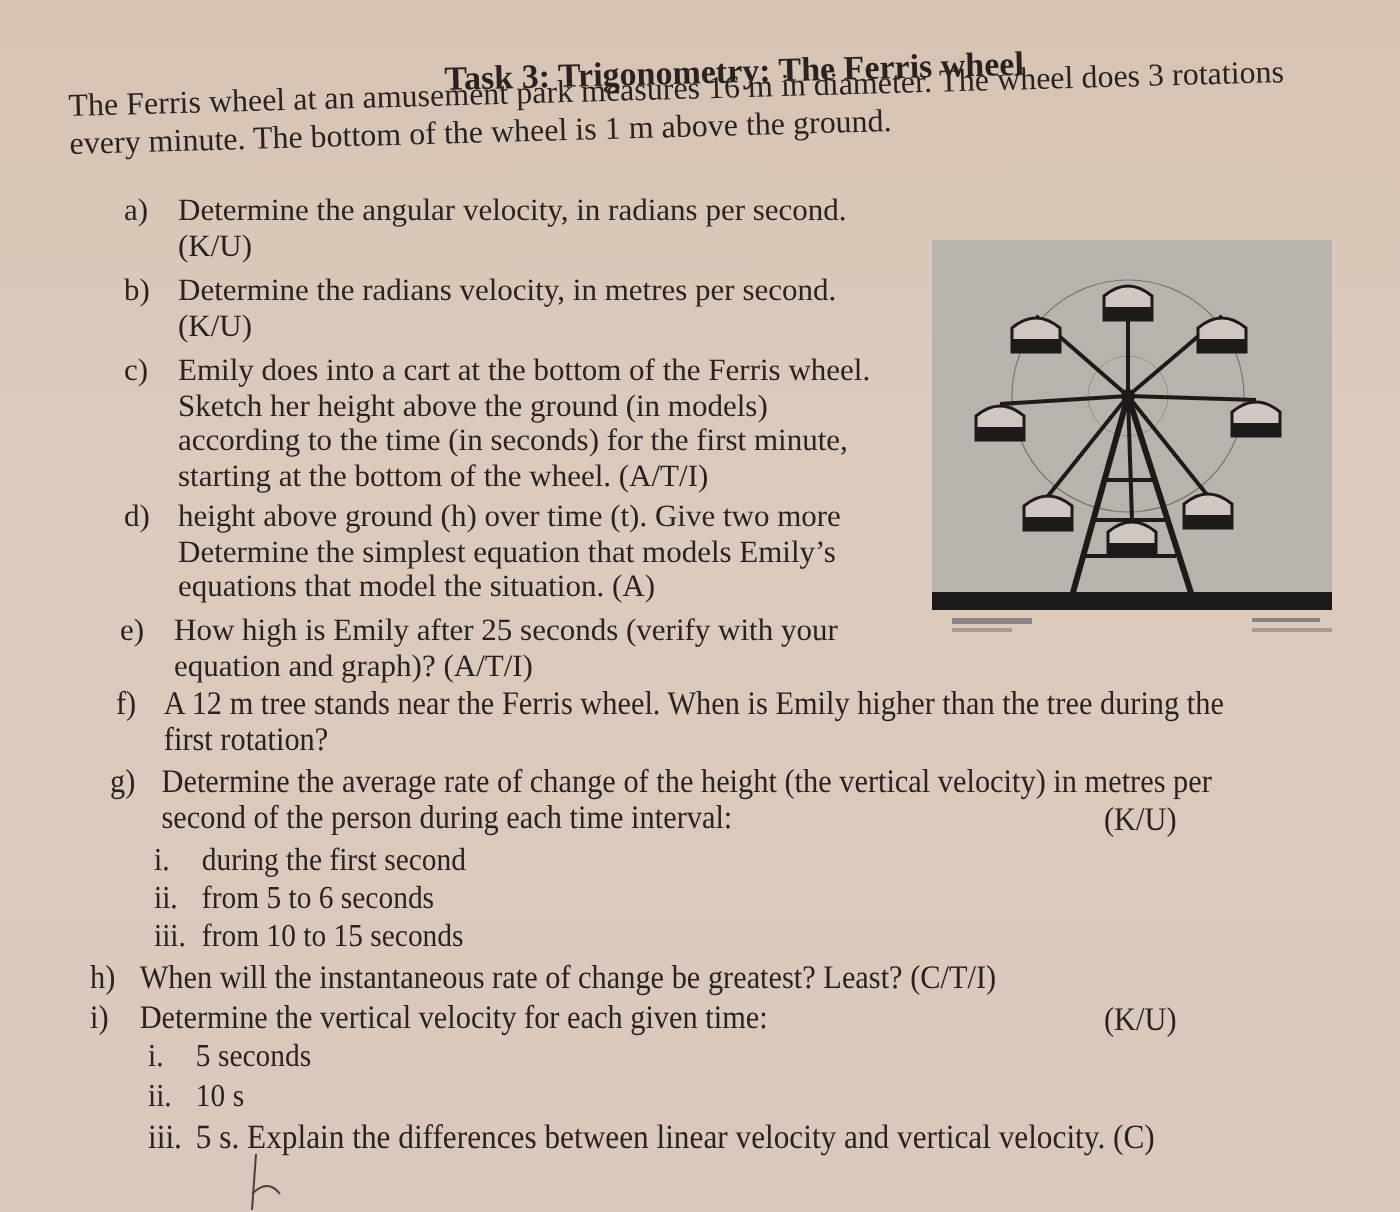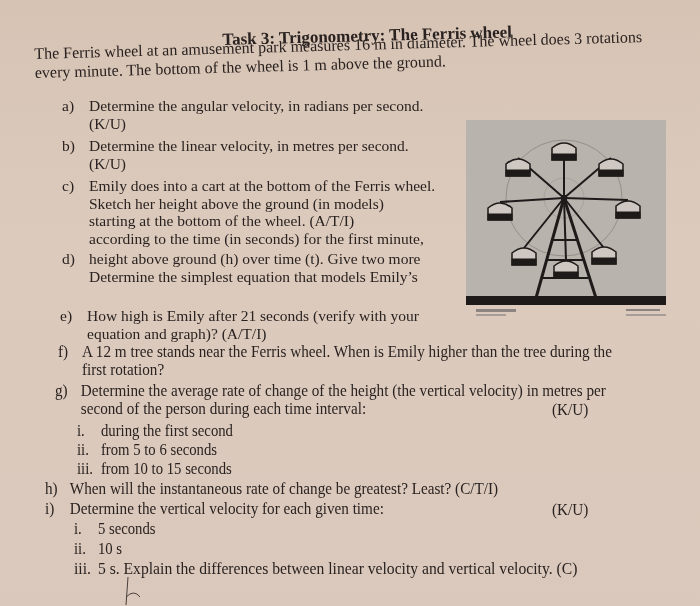--- a/index.html
+++ b/index.html
@@ -49,47 +49,48 @@
     <span class="lbl">a)</span>
     <div class="body">
       <div>Determine the angular velocity, in radians per second.</div>
       <div>(K/U)</div>
     </div>
   </div>
 
   <div class="q" style="left:62px;top:137px;width:400px;">
     <span class="lbl">b)</span>
     <div class="body">
-      <div>Determine the linear velocity, in metres per second.</div>
+      <div>Determine the radians velocity, in metres per second.</div>
       <div>(K/U)</div>
     </div>
   </div>
 
   <div class="q" style="left:62px;top:177px;width:410px;">
     <span class="lbl">c)</span>
     <div class="body">
       <div>Emily does into a cart at the bottom of the Ferris wheel.</div>
       <div>Sketch her height above the ground (in models)</div>
+      <div>according to the time (in seconds) for the first minute,</div>
       <div>starting at the bottom of the wheel. (A/T/I)</div>
-      <div>according to the time (in seconds) for the first minute,</div>
     </div>
   </div>
 
   <div class="q" style="left:62px;top:250px;width:410px;">
     <span class="lbl">d)</span>
     <div class="body">
       <div>height above ground (h) over time (t). Give two more</div>
       <div>Determine the simplest equation that models Emily’s</div>
+      <div>equations that model the situation. (A)</div>
     </div>
   </div>
 
   <div class="q" style="left:60px;top:307px;width:410px;">
     <span class="lbl">e)</span>
     <div class="body">
-      <div>How high is Emily after 21 seconds (verify with your</div>
+      <div>How high is Emily after 25 seconds (verify with your</div>
       <div>equation and graph)? (A/T/I)</div>
     </div>
   </div>
 
   <div class="q cond" style="left:58px;top:343px;width:680px;font-size:16.5px;">
     <span class="lbl">f)</span>
     <div class="body" style="margin-left:26px;">
       <div>A 12 m tree stands near the Ferris wheel. When is Emily higher than the tree during the</div>
       <div>first rotation?</div>
     </div>

